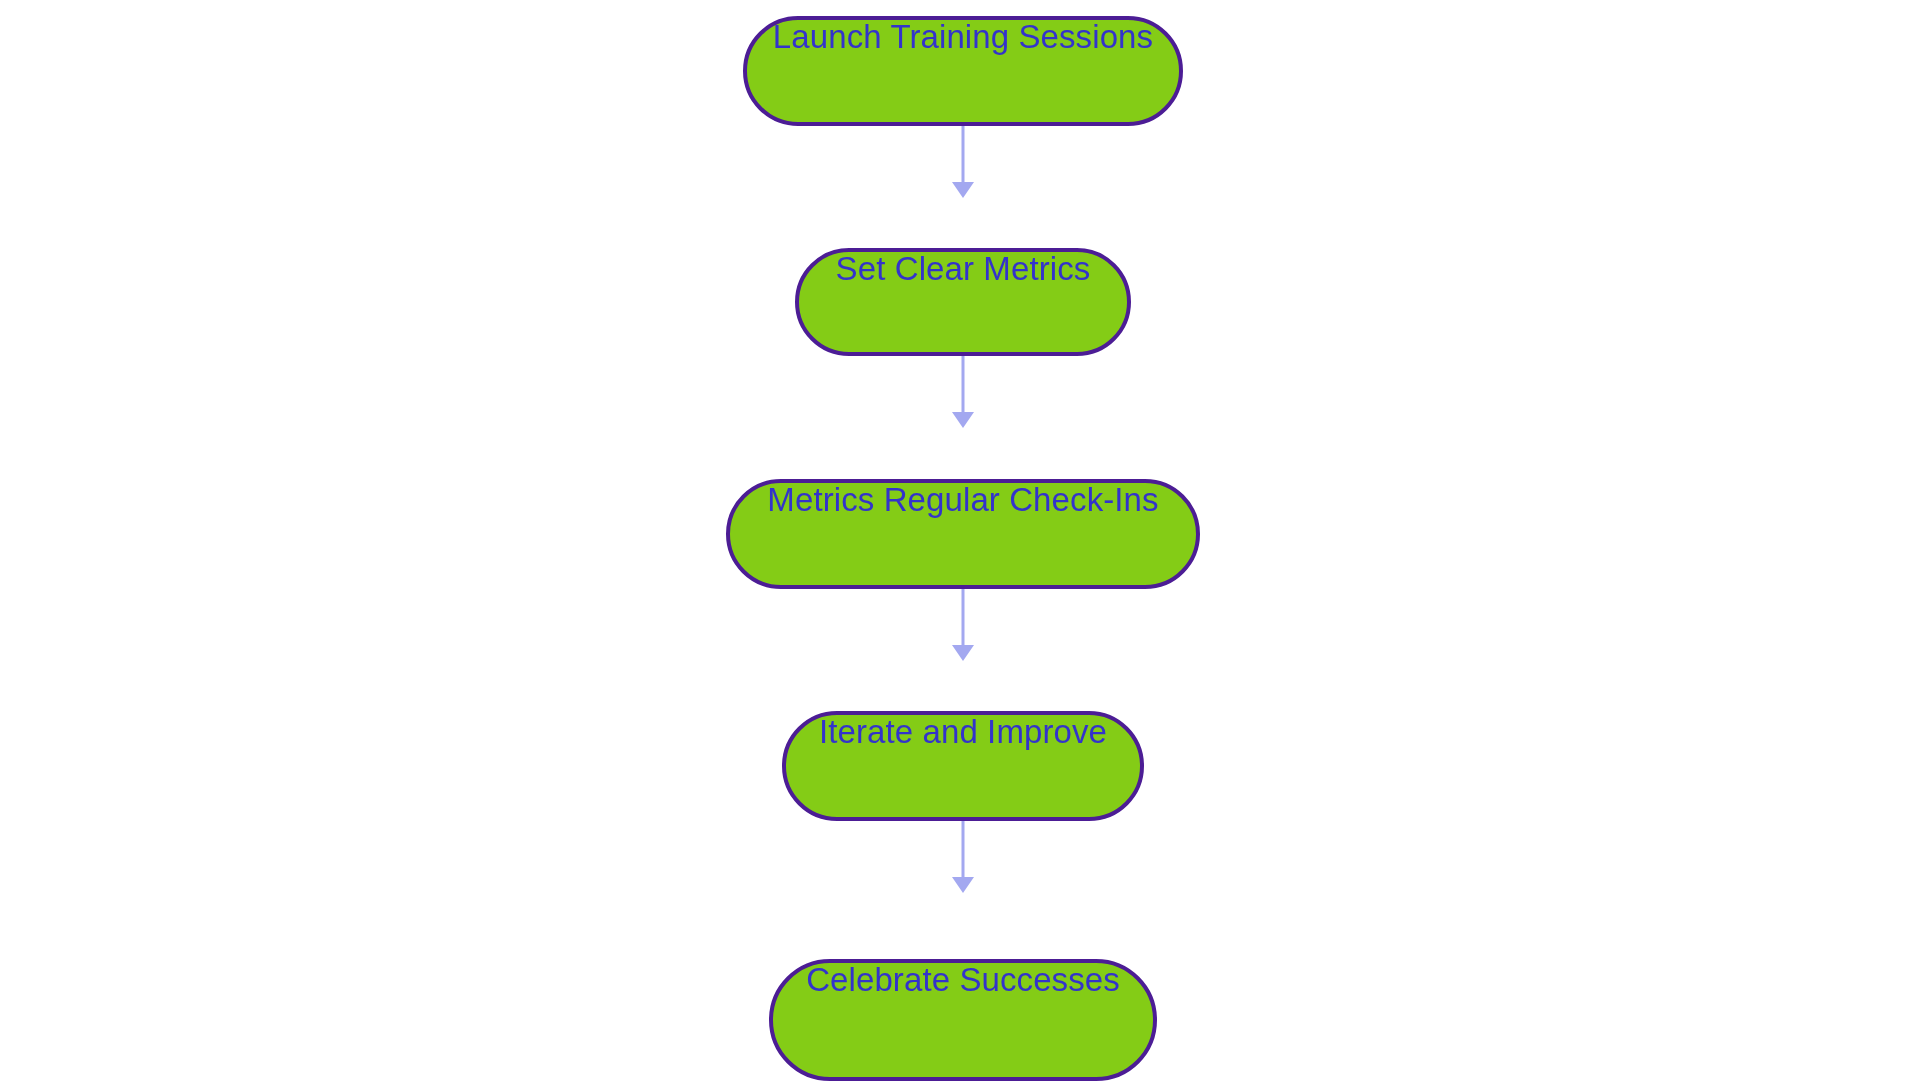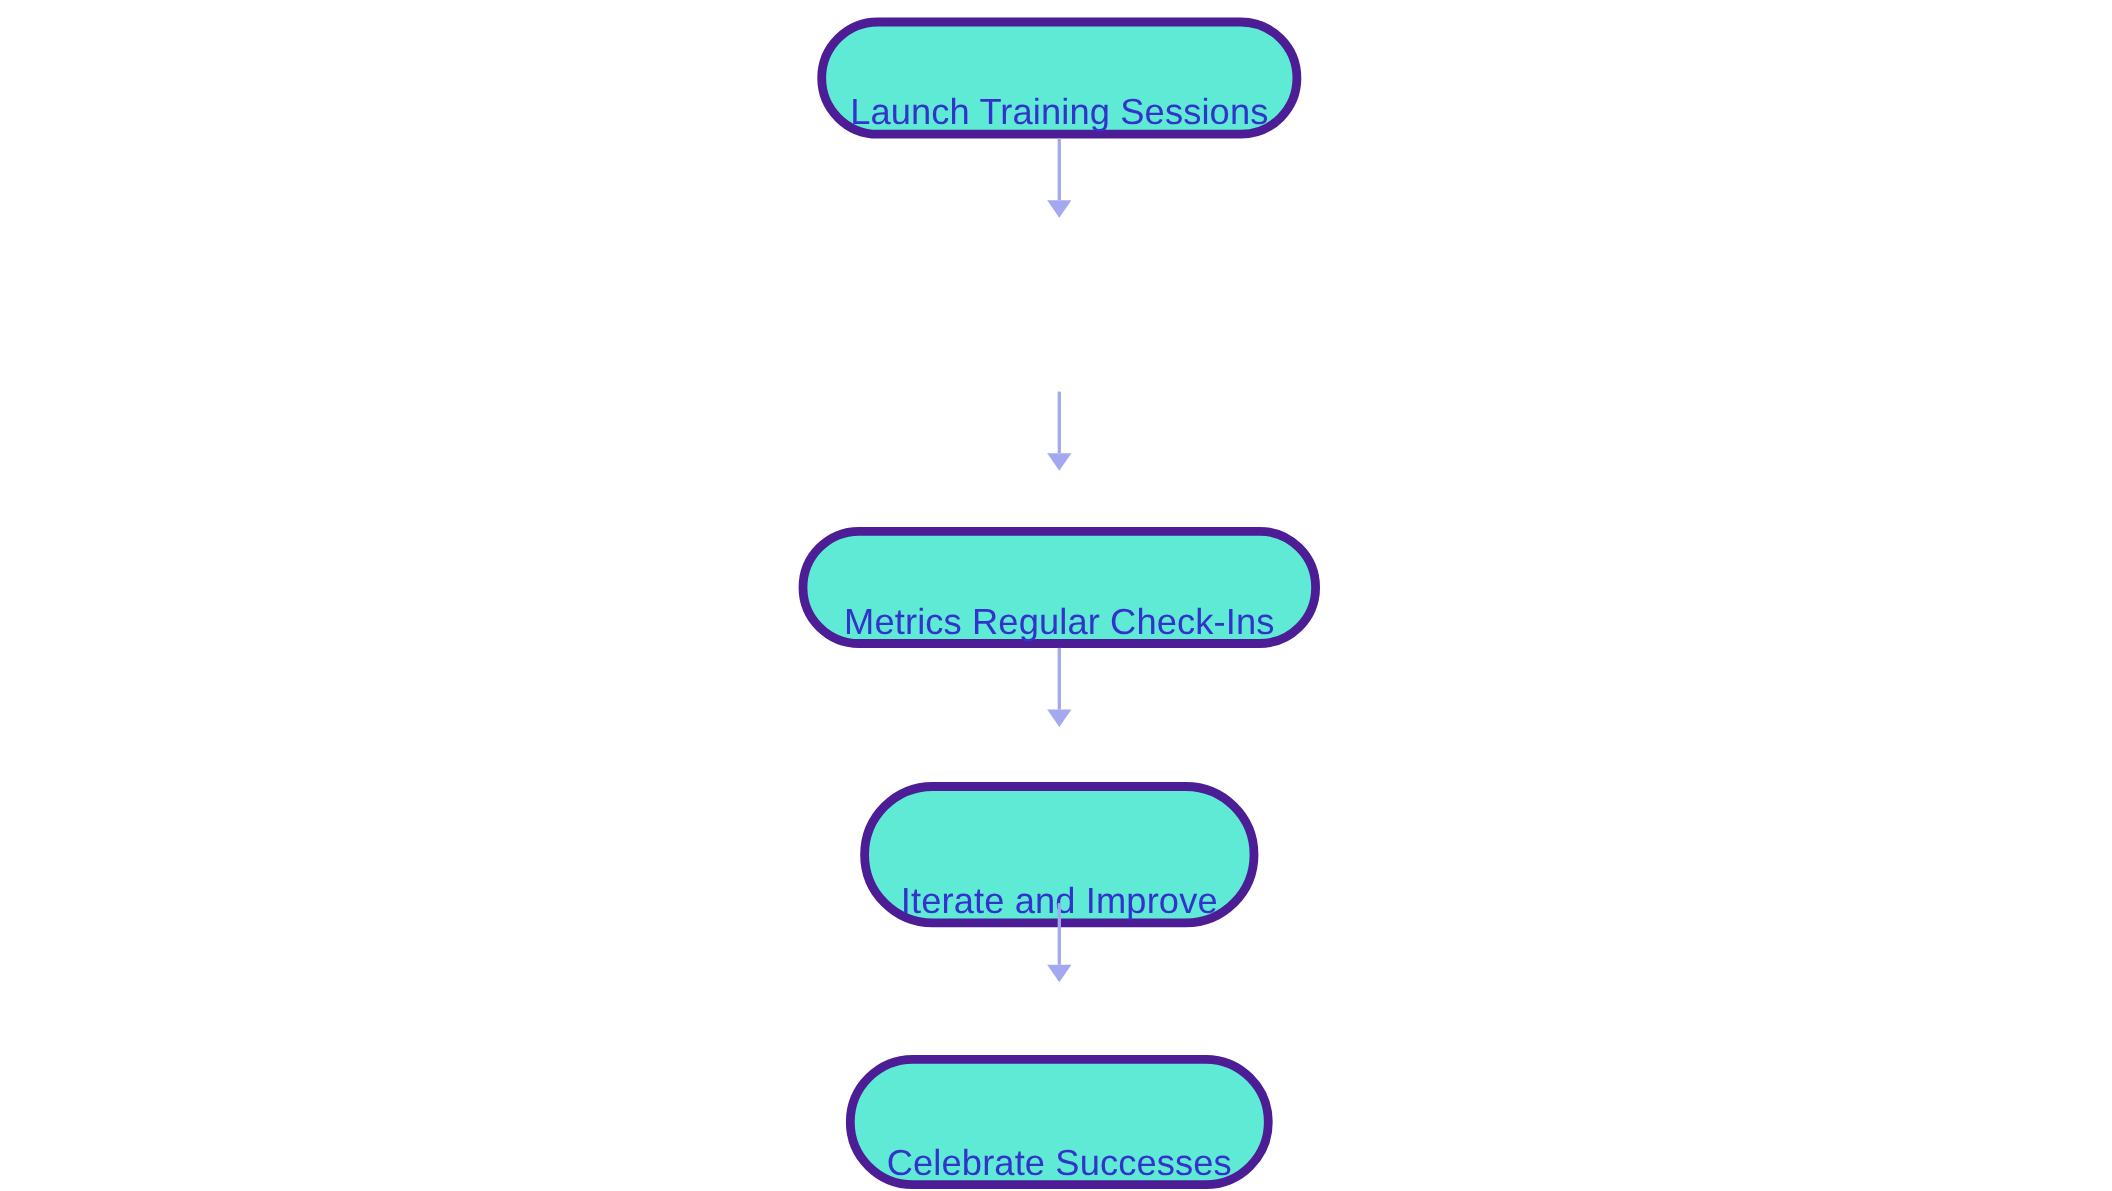--- a/index.html
+++ b/index.html
@@ -20,45 +20,45 @@
     width: 1920px;
     height: 1083px;
     background: #ffffff;
   }
 
   
   .node {
     position: absolute;
     box-sizing: border-box;
     display: flex;
-    align-items: flex-end;
+    align-items: flex-start;
     justify-content: center;
-    background: #5eead4;
-    border: 8px solid #4c1d95;
+    background: #84cc16;
+    border: 4px solid #4c1d95;
     border-radius: 999px;
     left: 50%;
     transform: translateX(-50%);
     
     margin-left: 3px;
   }
   .node-label {
     color: #3333cc;
     font-family: "Liberation Sans", sans-serif;
     font-size: 33px;
     font-weight: 400;
     line-height: 1;
     white-space: nowrap;
     letter-spacing: 0.1px;
   }
 
   
   .node-0 { top: 16px;   width: 440px; height: 110px; }
   .node-1 { top: 248px;  width: 336px; height: 108px; }
   .node-2 { top: 479px;  width: 474px; height: 110px; }
-  .node-3 { top: 711px;  width: 362px; height: 132px; }
+  .node-3 { top: 711px;  width: 362px; height: 110px; }
   .node-4 { top: 943px;  width: 388px; height: 122px; margin-top: 16px; }
 
   
   .connector {
     position: absolute;
     left: 50%;
     transform: translateX(-50%);
     margin-left: 3px;
     width: 30px;
   }
@@ -98,20 +98,23 @@
 
   <div class="node node-0">
     <span class="node-label">Launch Training Sessions</span>
   </div>
 
   <div class="connector conn-0">
     <div class="line"></div>
     <div class="head"></div>
   </div>
 
+  <div class="node node-1">
+    <span class="node-label">Set Clear Metrics</span>
+  </div>
 
   <div class="connector conn-1">
     <div class="line"></div>
     <div class="head"></div>
   </div>
 
   <div class="node node-2">
     <span class="node-label">Metrics Regular Check-Ins</span>
   </div>
 

